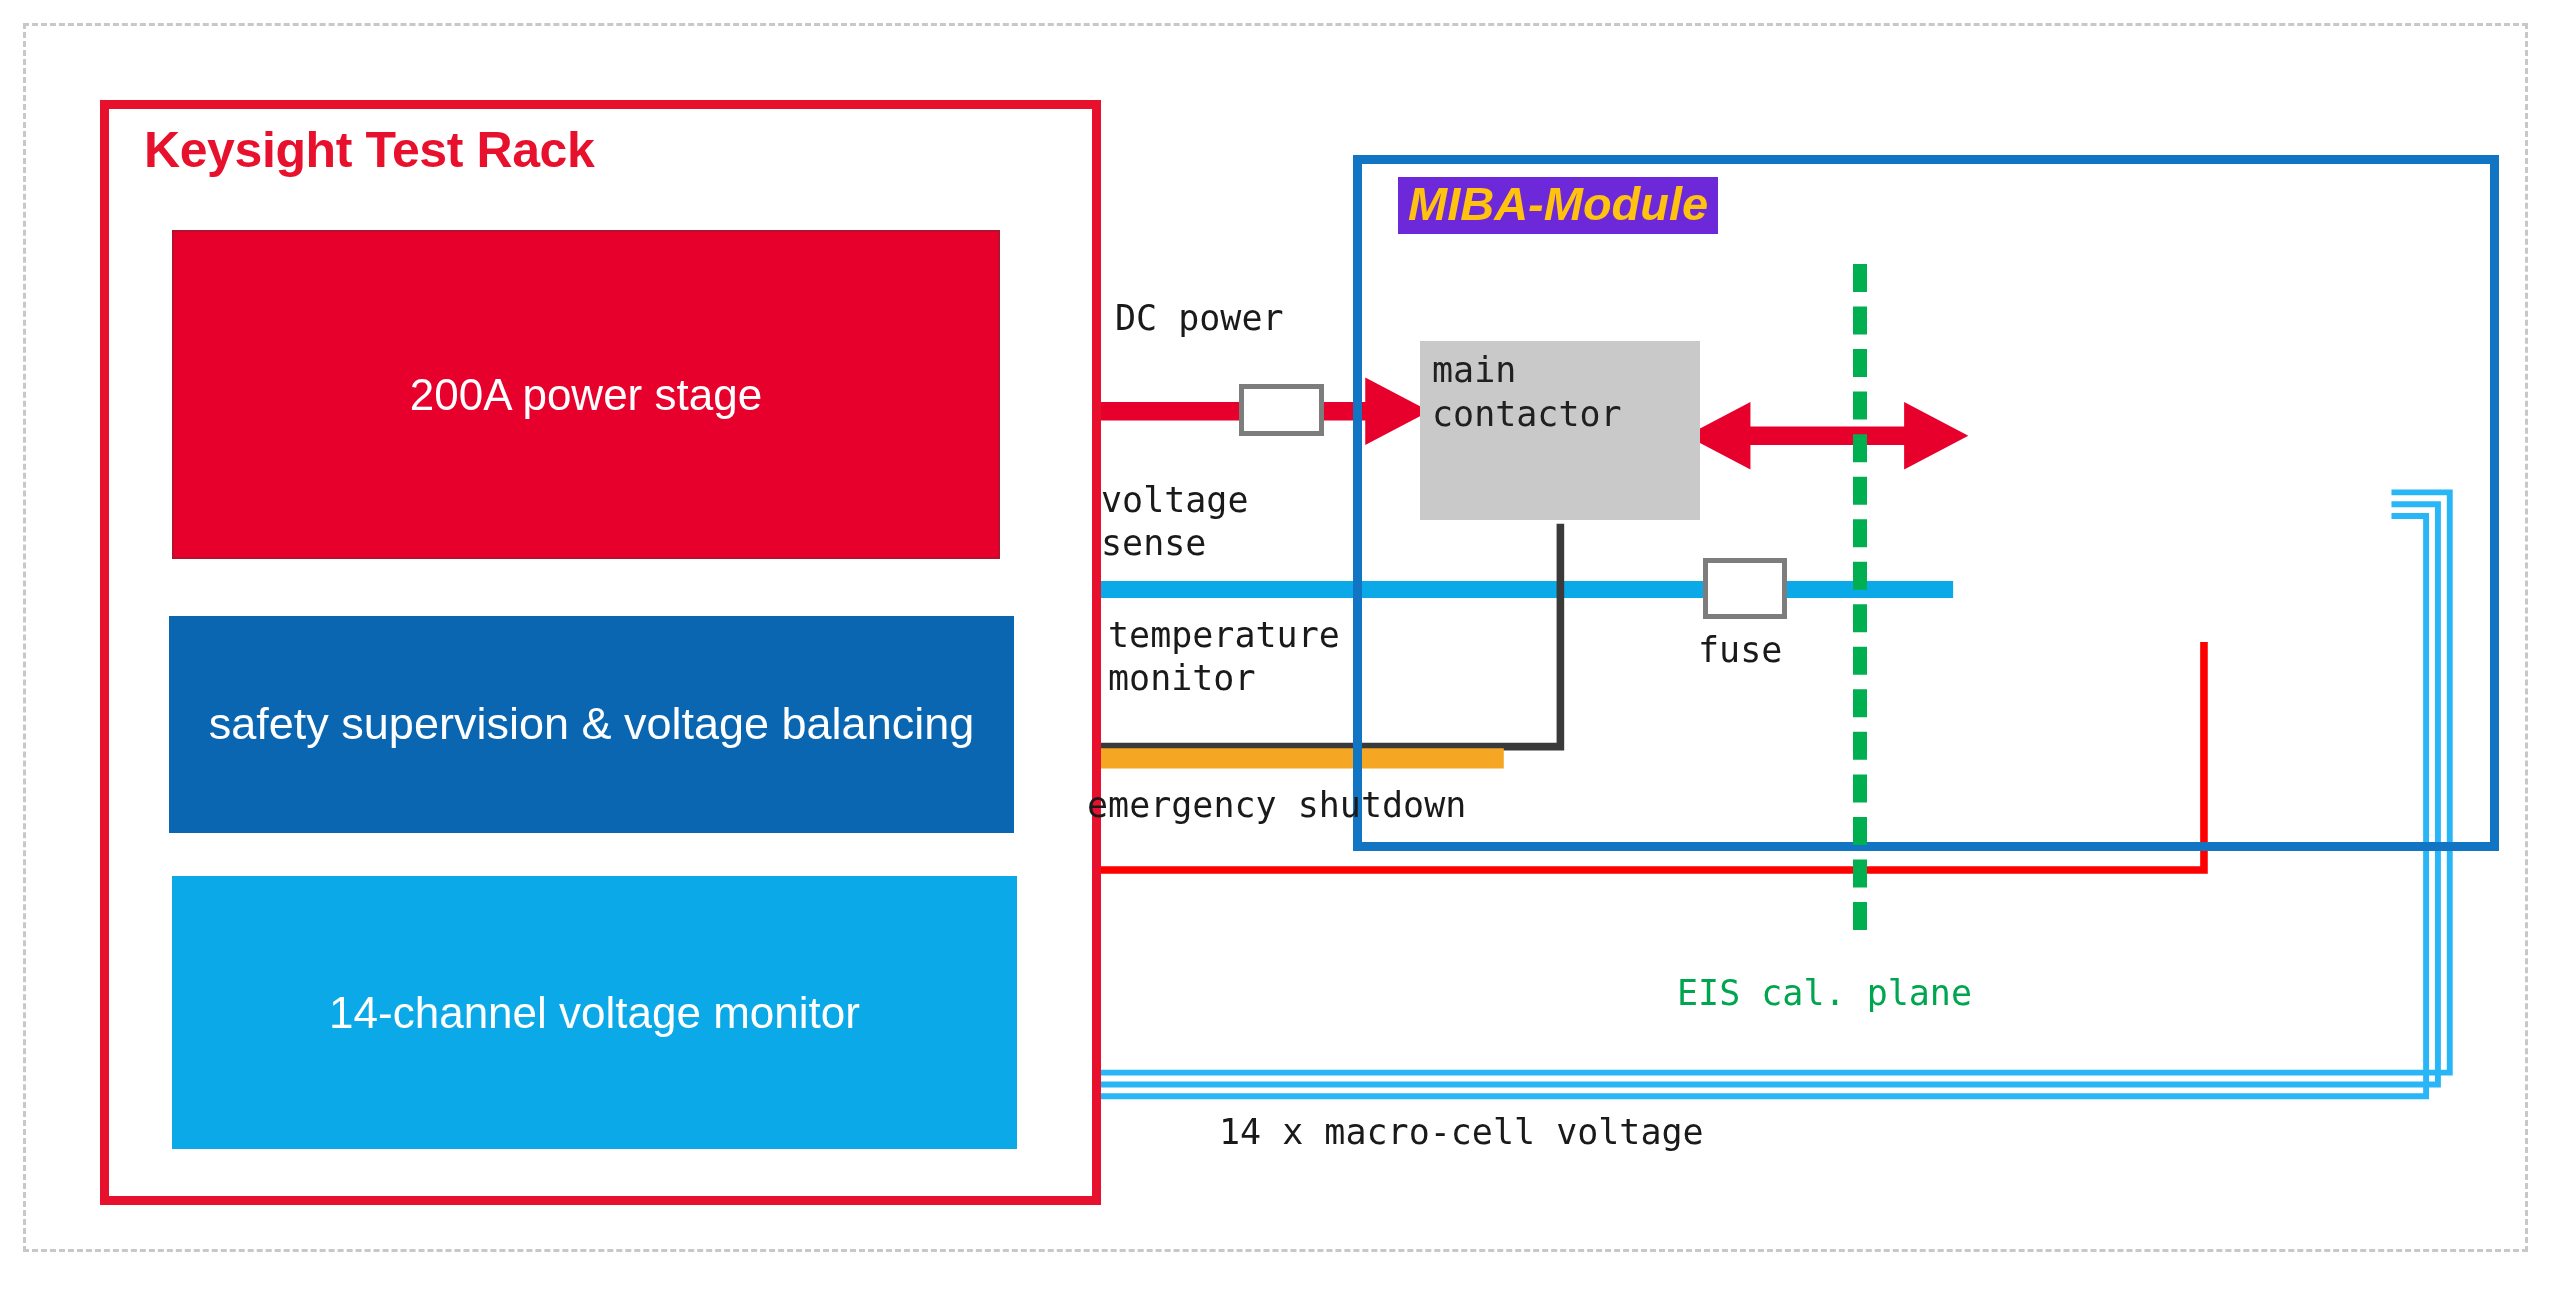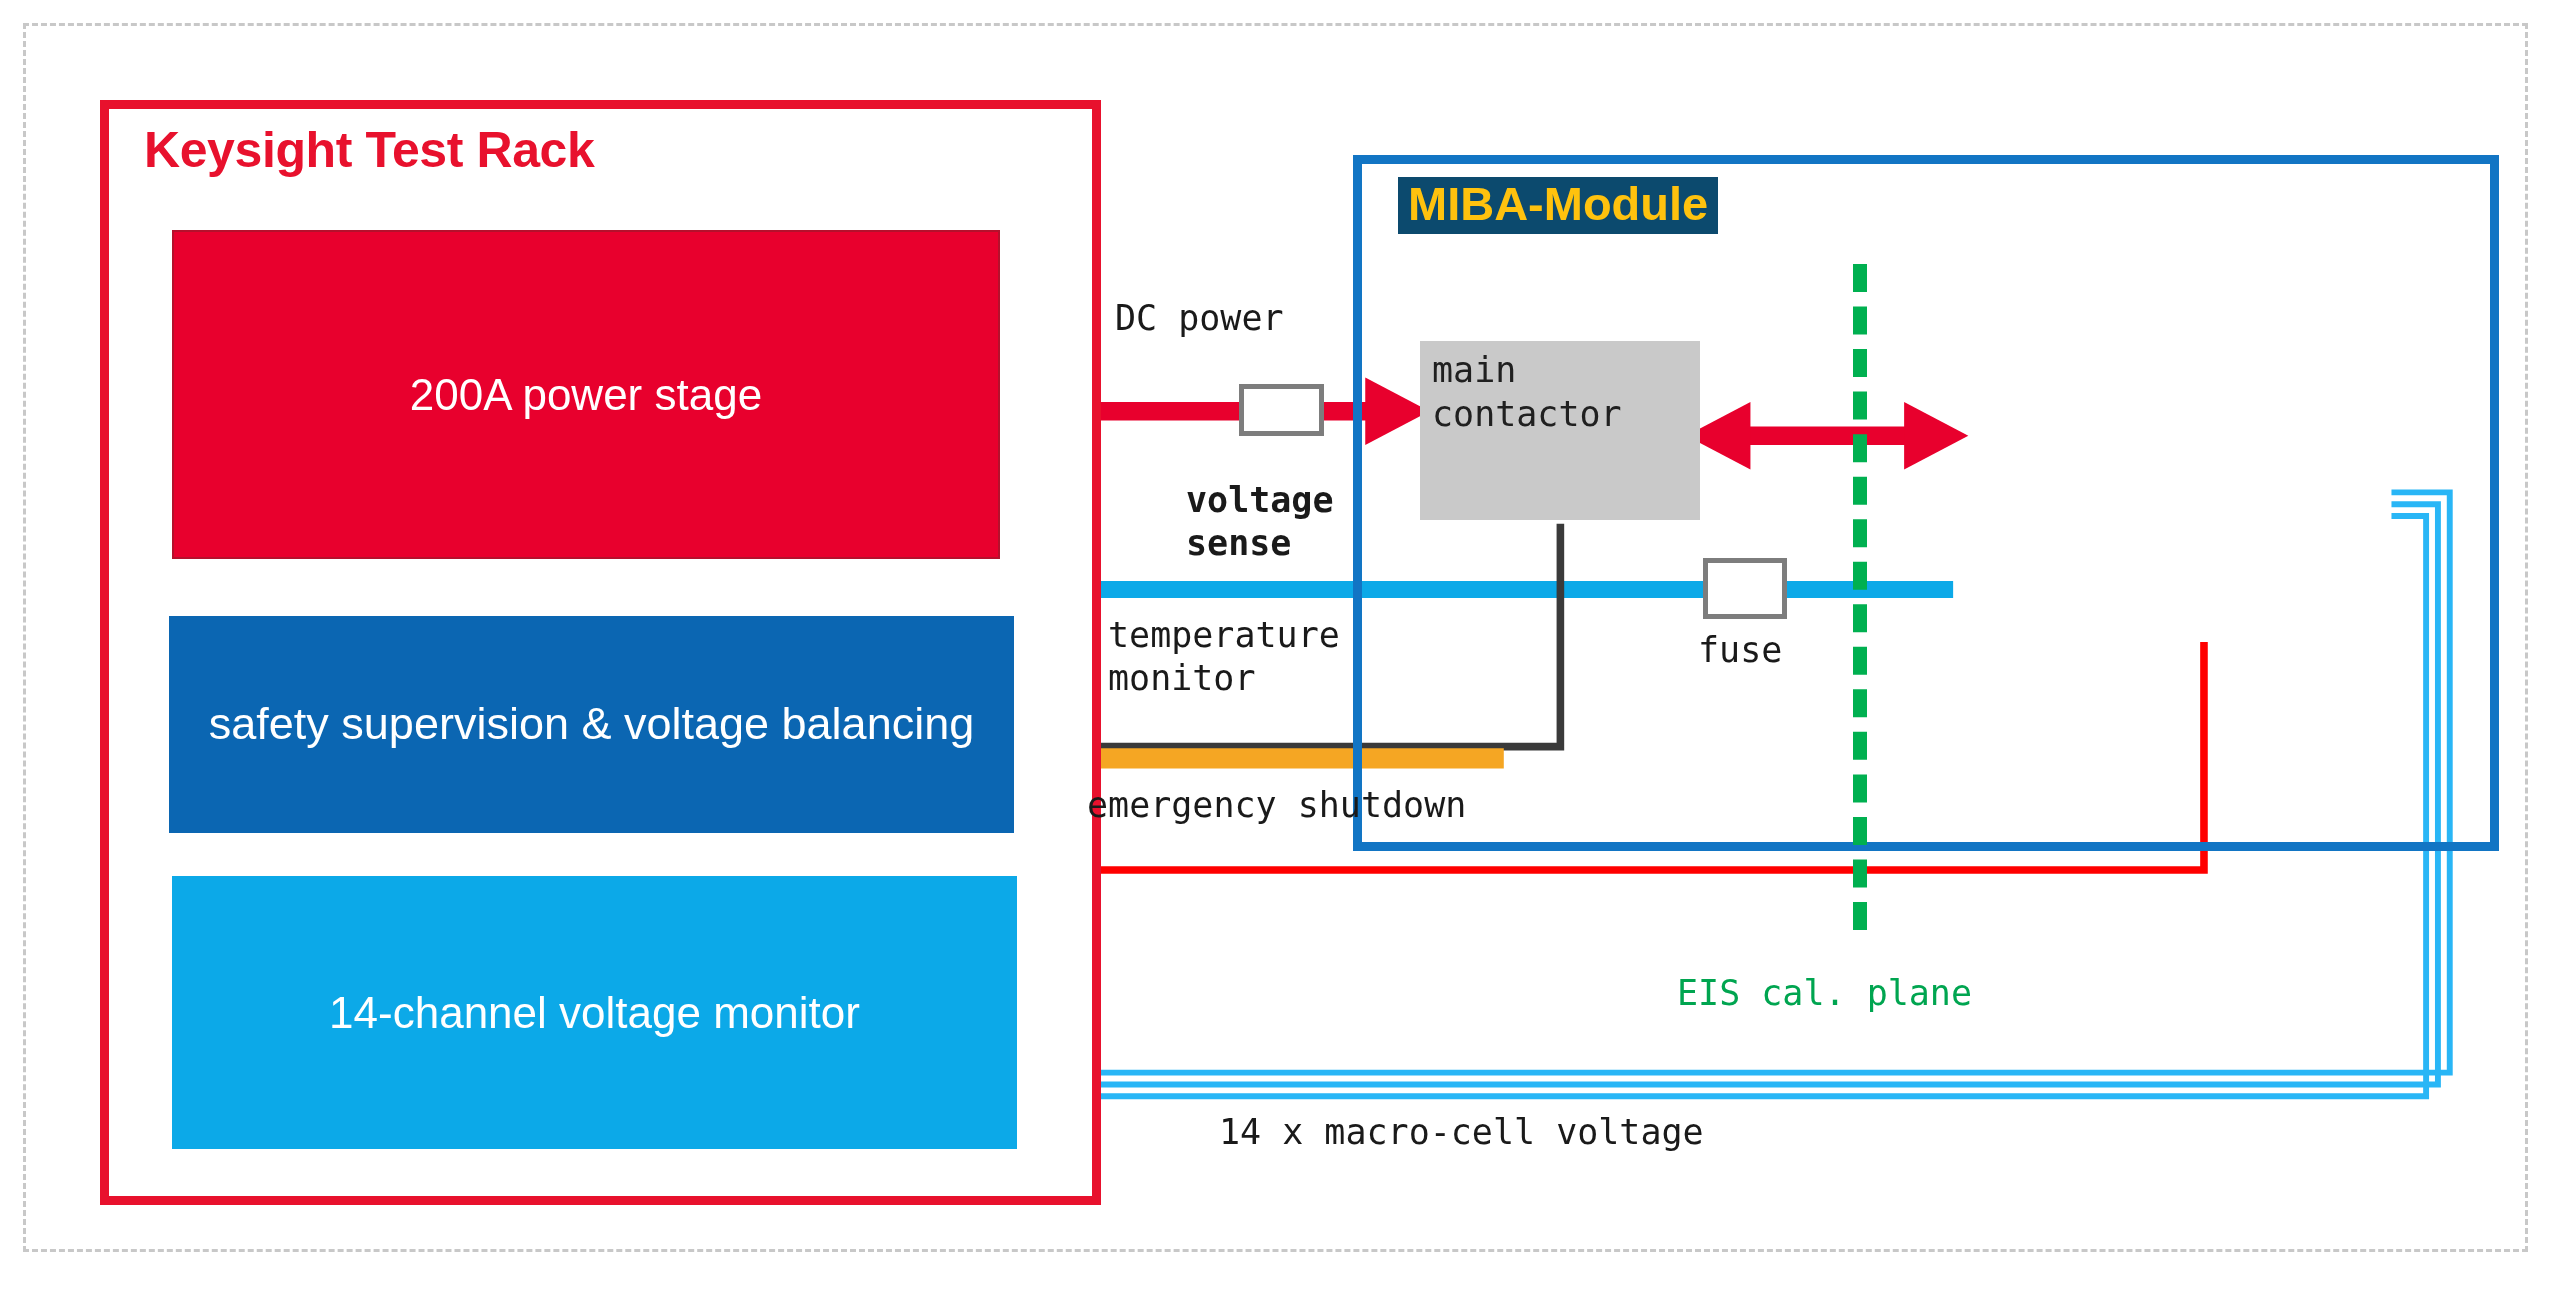--- a/index.html
+++ b/index.html
@@ -78,27 +78,28 @@
     position: absolute;
     left: 1353px; top: 155px;
     width: 1146px; height: 696px;
     border: 9.3px solid #1275C4;
     box-sizing: border-box;
     background: transparent;
   }
   .miba-title {
     position: absolute;
     left: 1398px; top: 177px;
-    background: #0c4a6e;
+    background: #6d28d9;
     color: #FFC20E;
     font-size: 47px;
     font-weight: bold;
     padding: 3.4px 10px 6.8px 10px;
     line-height: 1.0;
     white-space: nowrap;
+    font-style: italic;
   }
   
   .contactor {
     position: absolute;
     left: 1420px; top: 341px;
     width: 280px; height: 179px;
     background: #C9C9C9;
     box-sizing: border-box;
     padding-left: 28px;
   }
@@ -233,21 +234,21 @@
   </div>
 
 
   <div class="comp-box comp-connector"></div>
   <div class="comp-box comp-fuse"></div>
 
   <div class="eis-plane"></div>
 
   <div class="mono" style="left:1115px; top:297px;">DC power</div>
 
-  <div class="mono" style="left:1186px; top:479px;font-weight:bold;"><span>voltage</span><br><span>sense</span></div>
+  <div class="mono" style="left:1101px; top:479px;"><span>voltage</span><br><span>sense</span></div>
 
   <div class="mono" style="left:1108px; top:614px;"><span>temperature</span><br><span>monitor</span></div>
 
   <div class="mono" style="left:1087px; top:784px;">emergency shutdown</div>
 
   <div class="mono" style="left:1698px; top:629px;">fuse</div>
 
   <div class="mono mono-green" style="left:1677px; top:972px;">EIS cal. plane</div>
 
   <div class="mono" style="left:1219px; top:1111px;">14 x macro-cell voltage</div>

